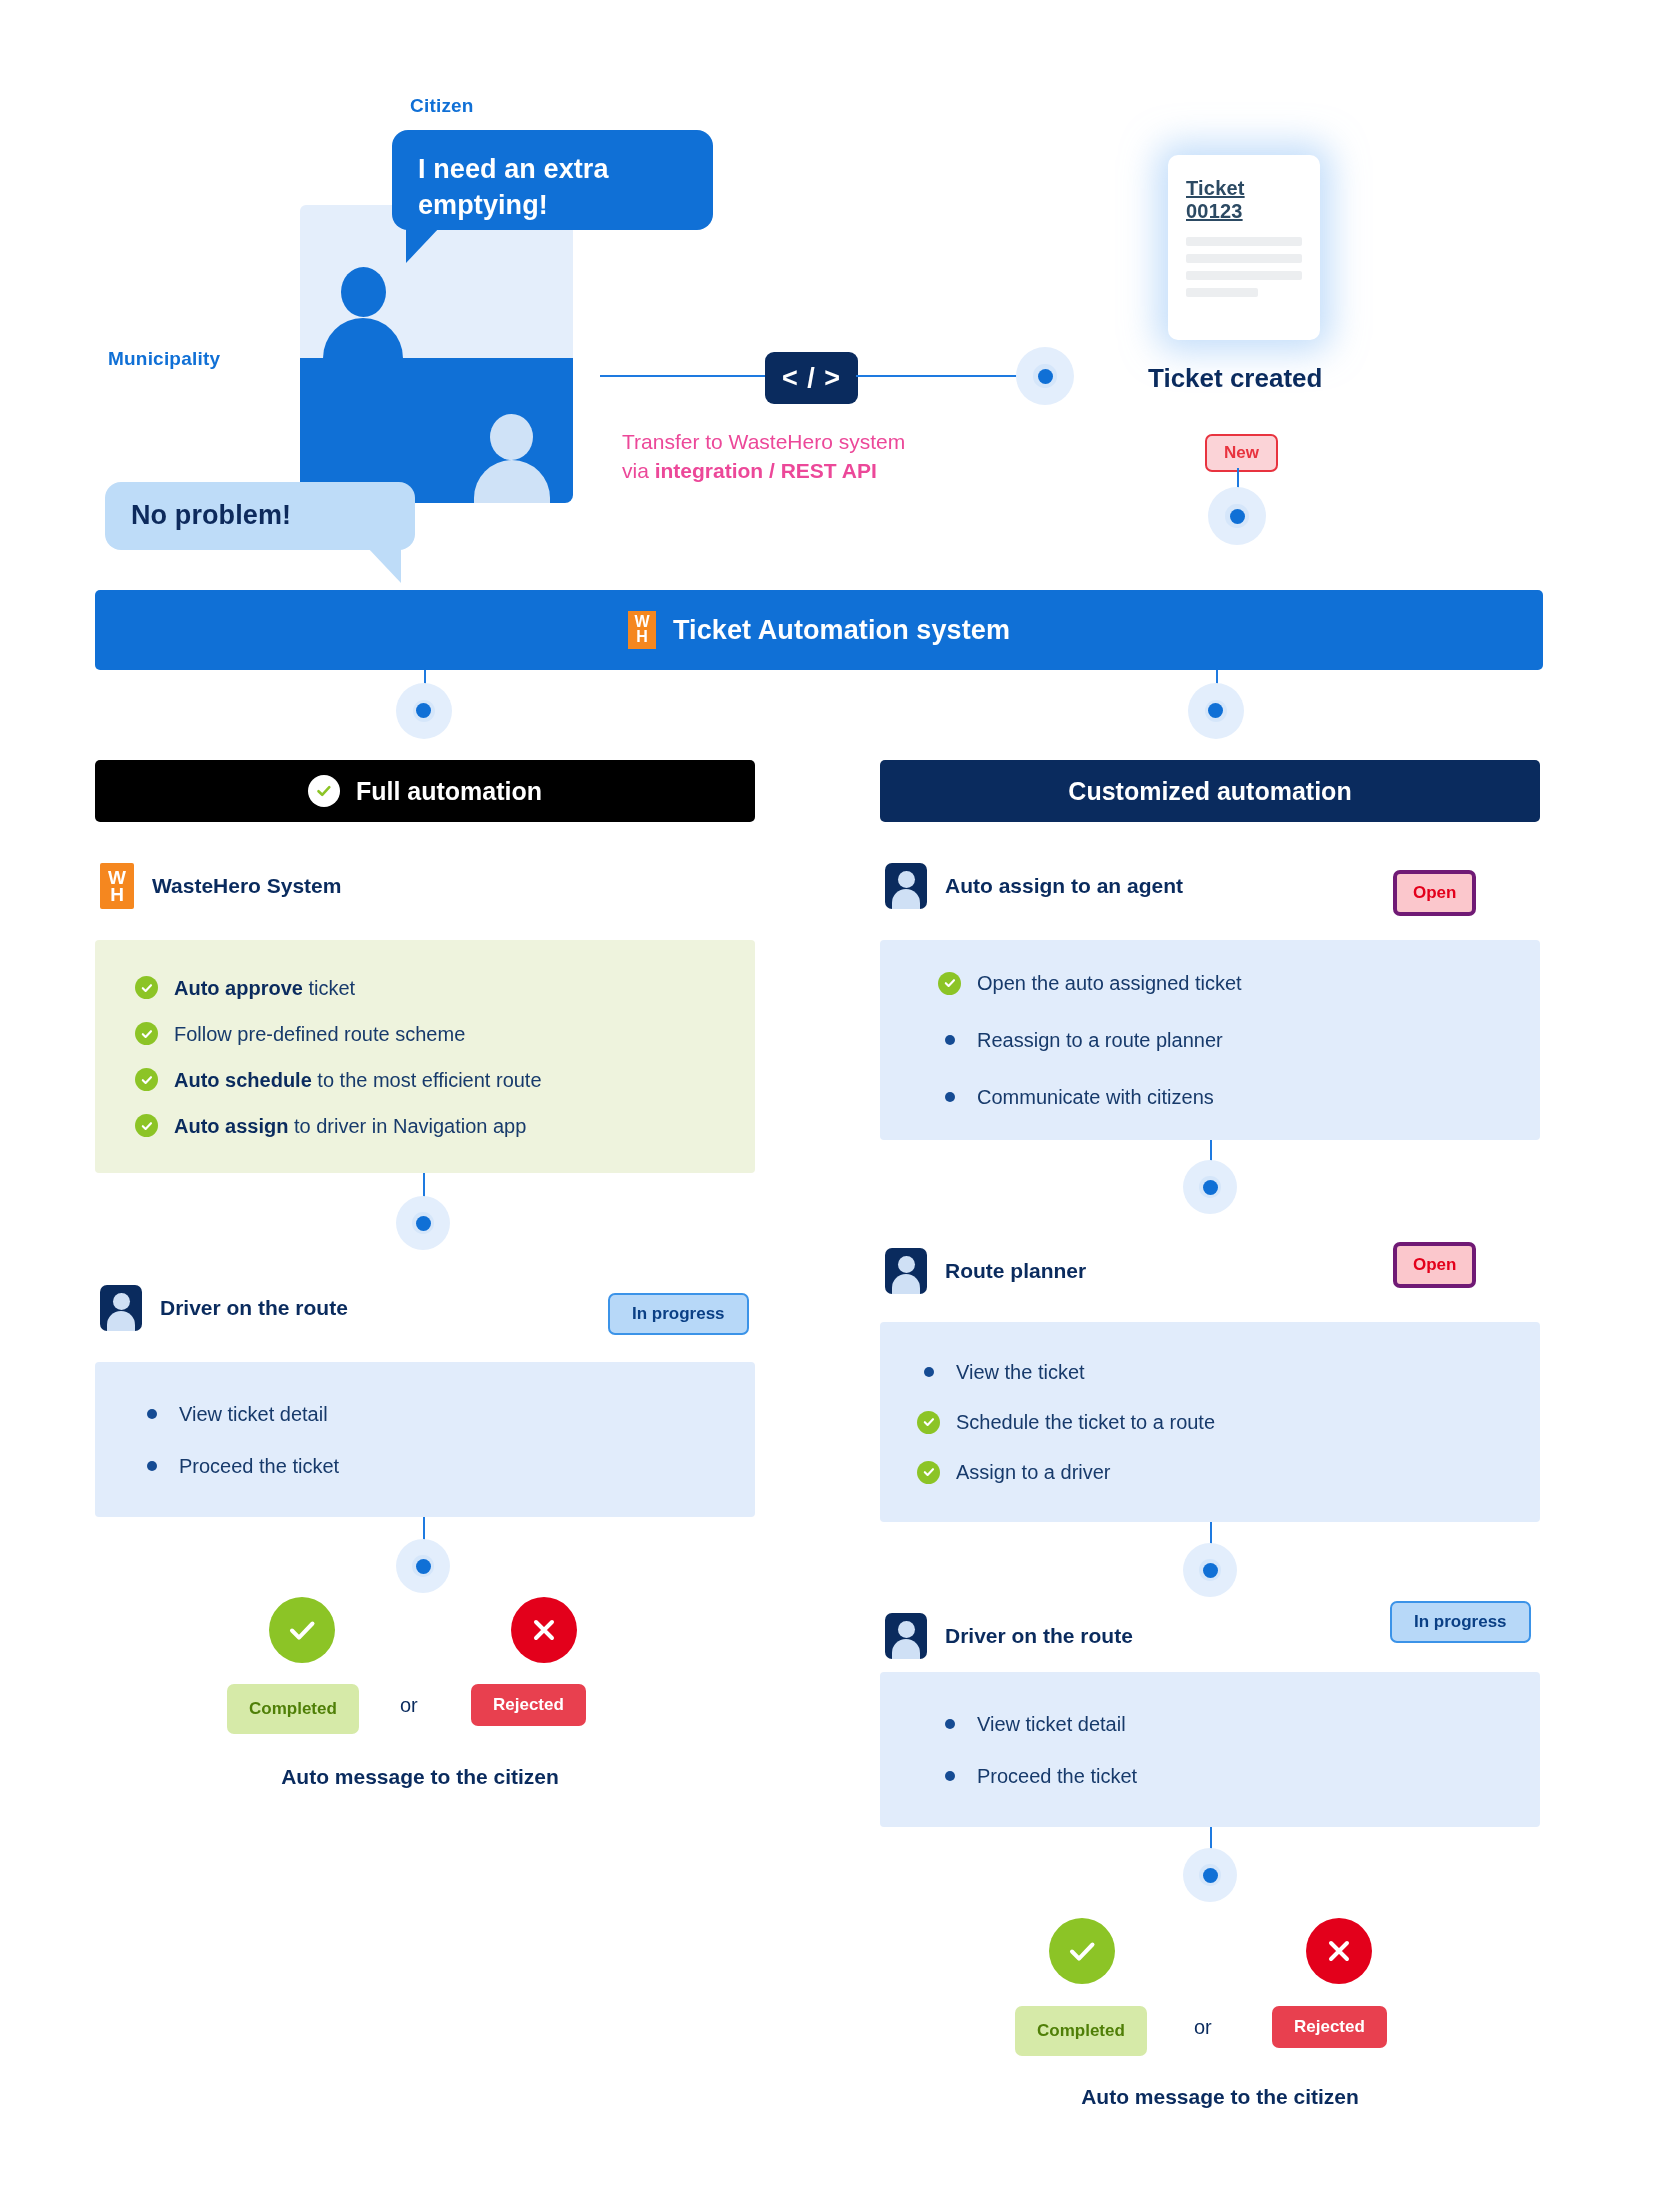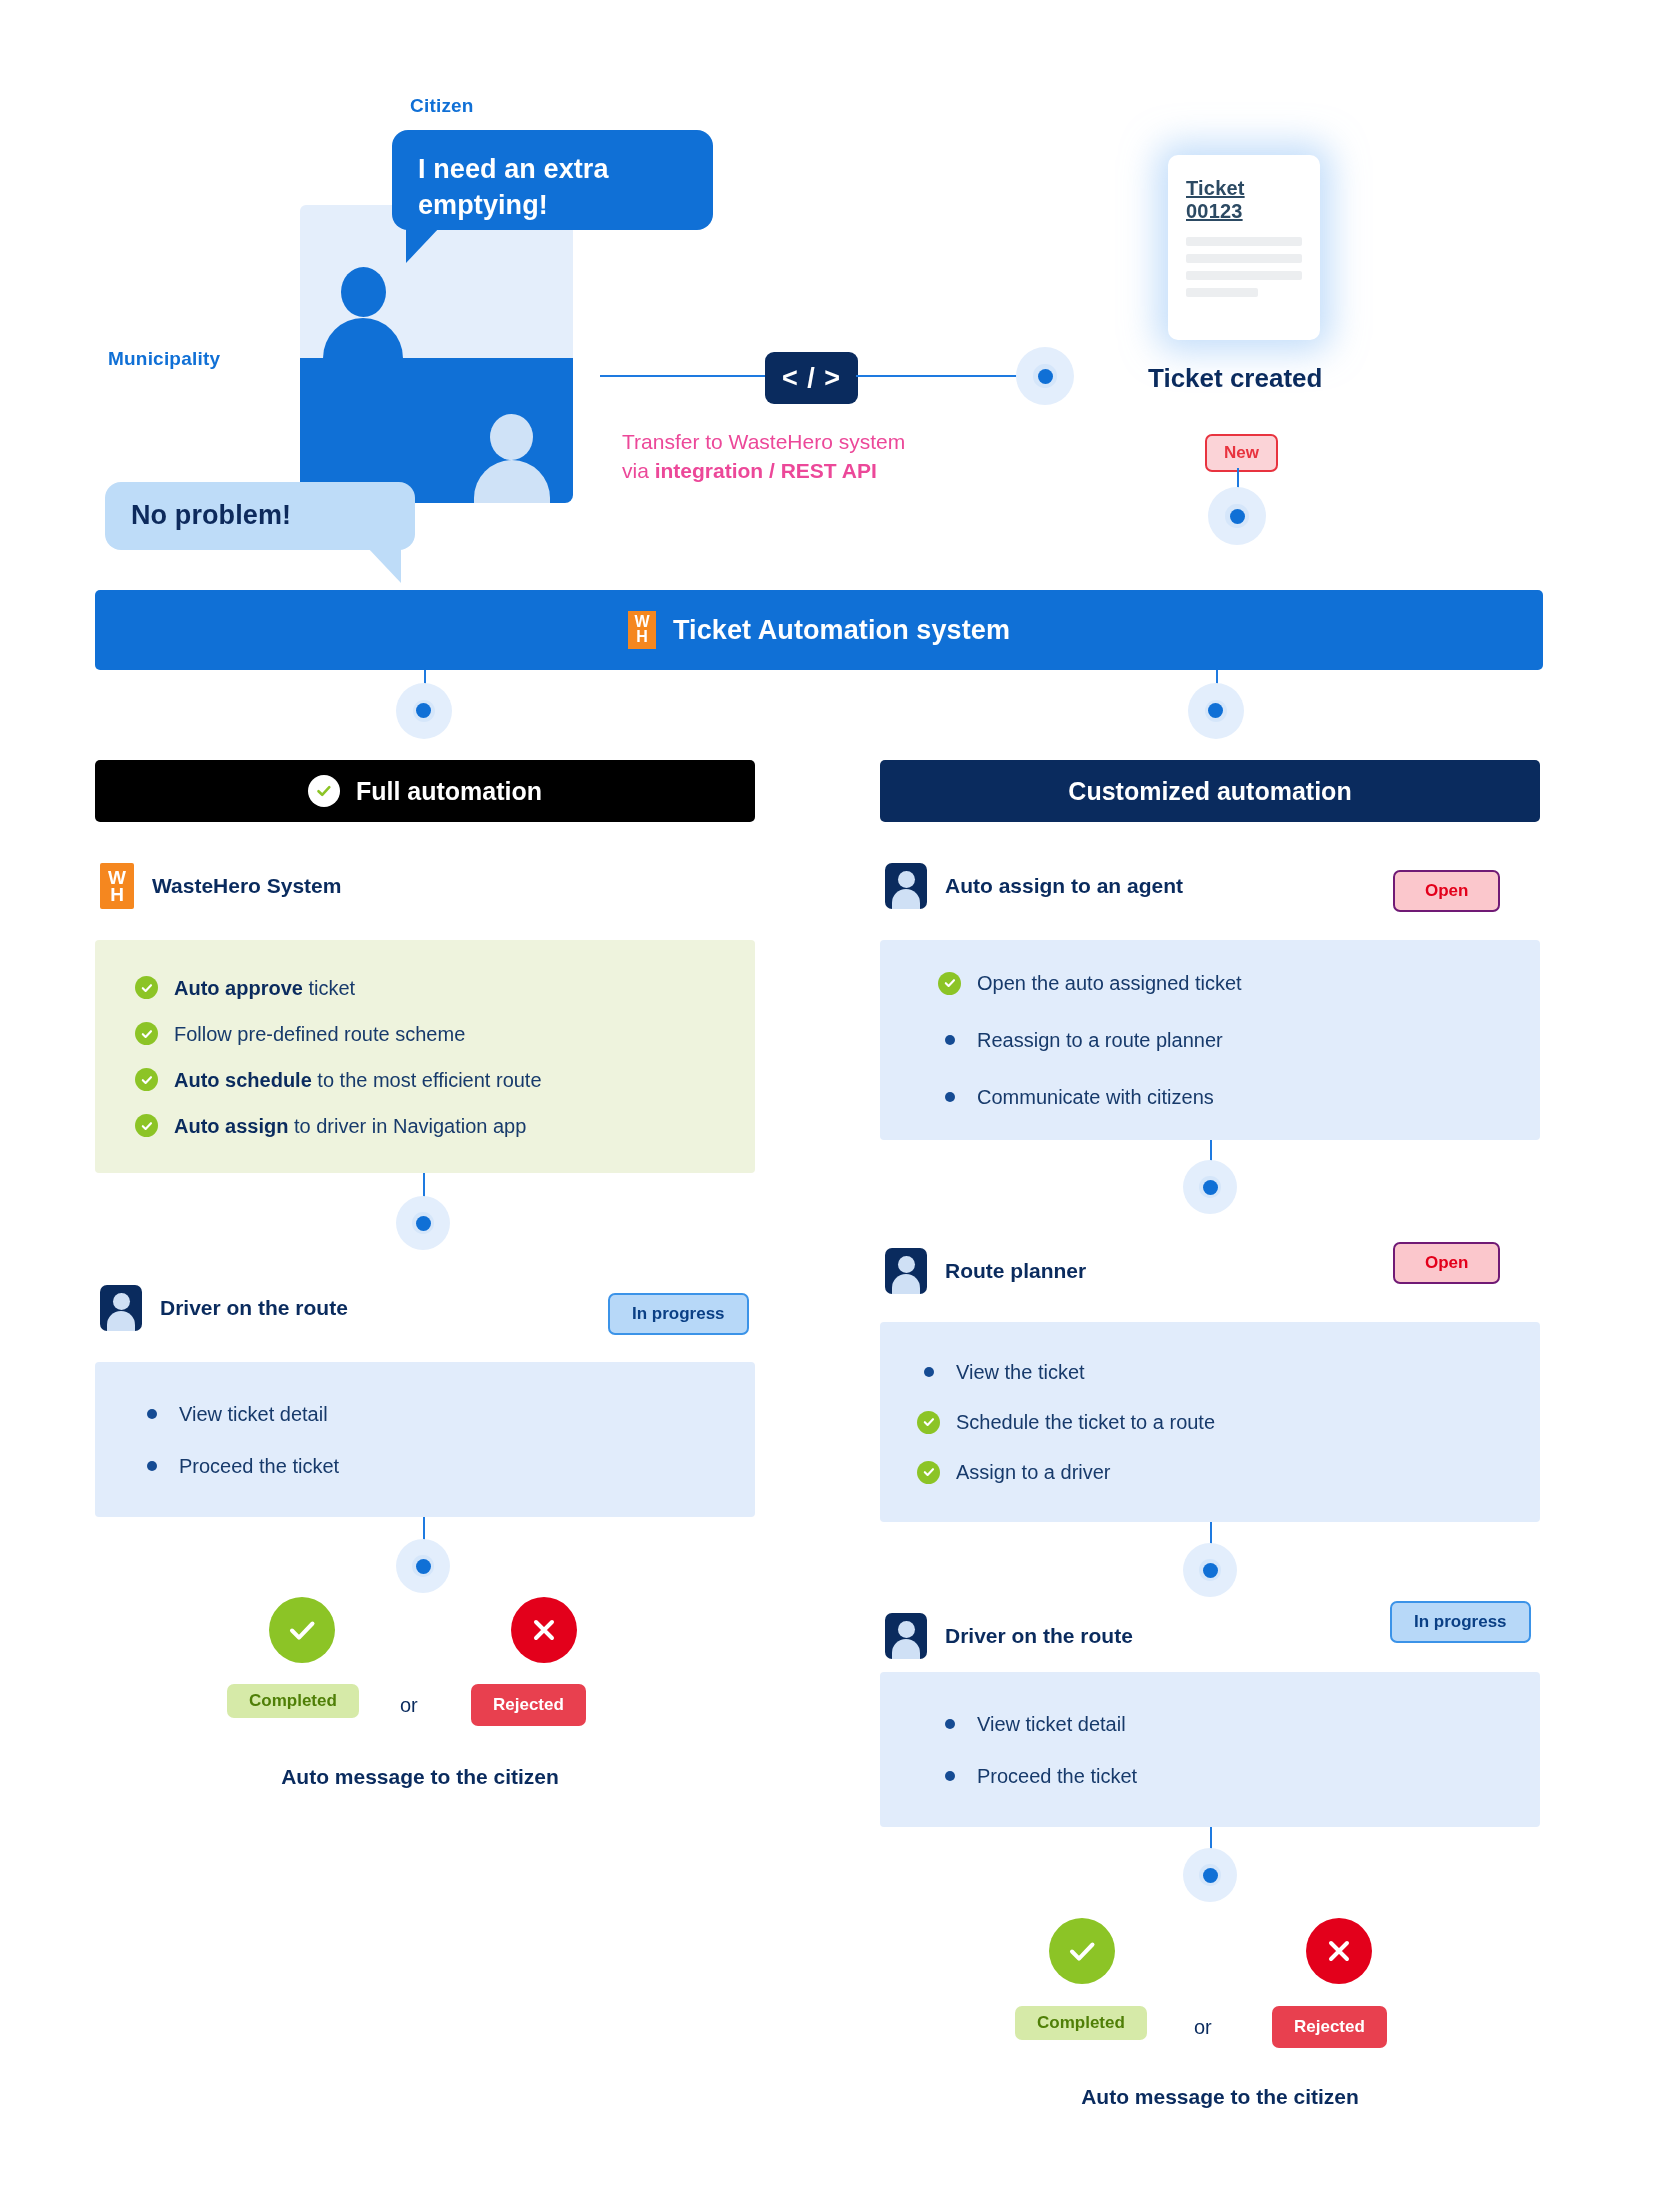--- a/index.html
+++ b/index.html
@@ -139,37 +139,37 @@
   }
   .badge-new {
     background: #fbd3d7;
     border: 2px solid #e8333f;
     color: #e8333f;
     font-size: 17px;
     padding: 7px 17px;
   }
   .badge-open {
     background: #fbc7cc;
-    border: 2px solid #701a75;
+    border: 4px solid #701a75;
     color: #e3001b;
     font-size: 17px;
-    padding: 9px 30px;
+    padding: 9px 16px;
   }
   .badge-inprogress {
     background: #b7d8f8;
     border: 2px solid #3b93e8;
     color: #0a3f85;
     font-size: 17px;
     padding: 9px 22px;
   }
   .badge-completed {
     background: #d6eaa8;
     color: #4f7f07;
     font-size: 17px;
-    padding: 7px 22px;
+    padding: 15px 22px;
   }
   .badge-rejected {
     background: #e8404f;
     color: #ffffff;
     font-size: 17px;
     padding: 11px 22px;
   }
 
   
   .auto-bar {

